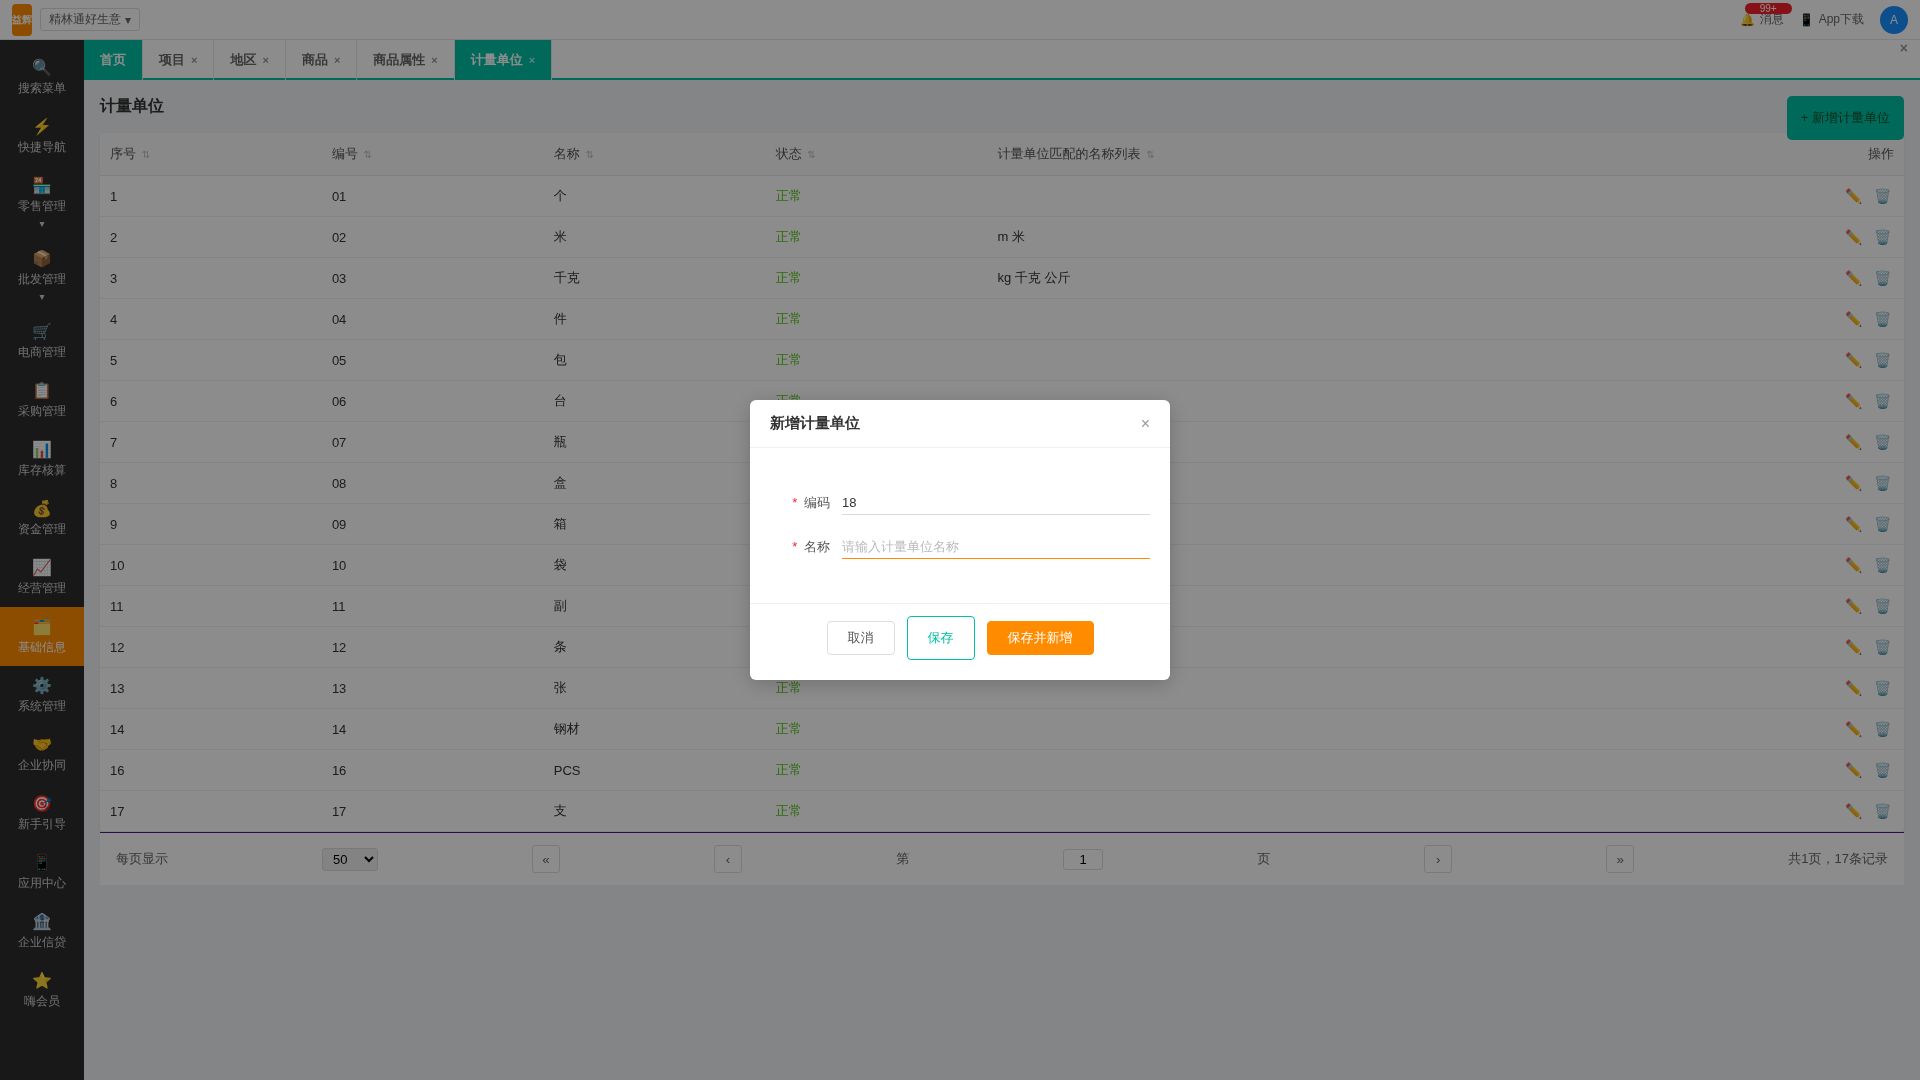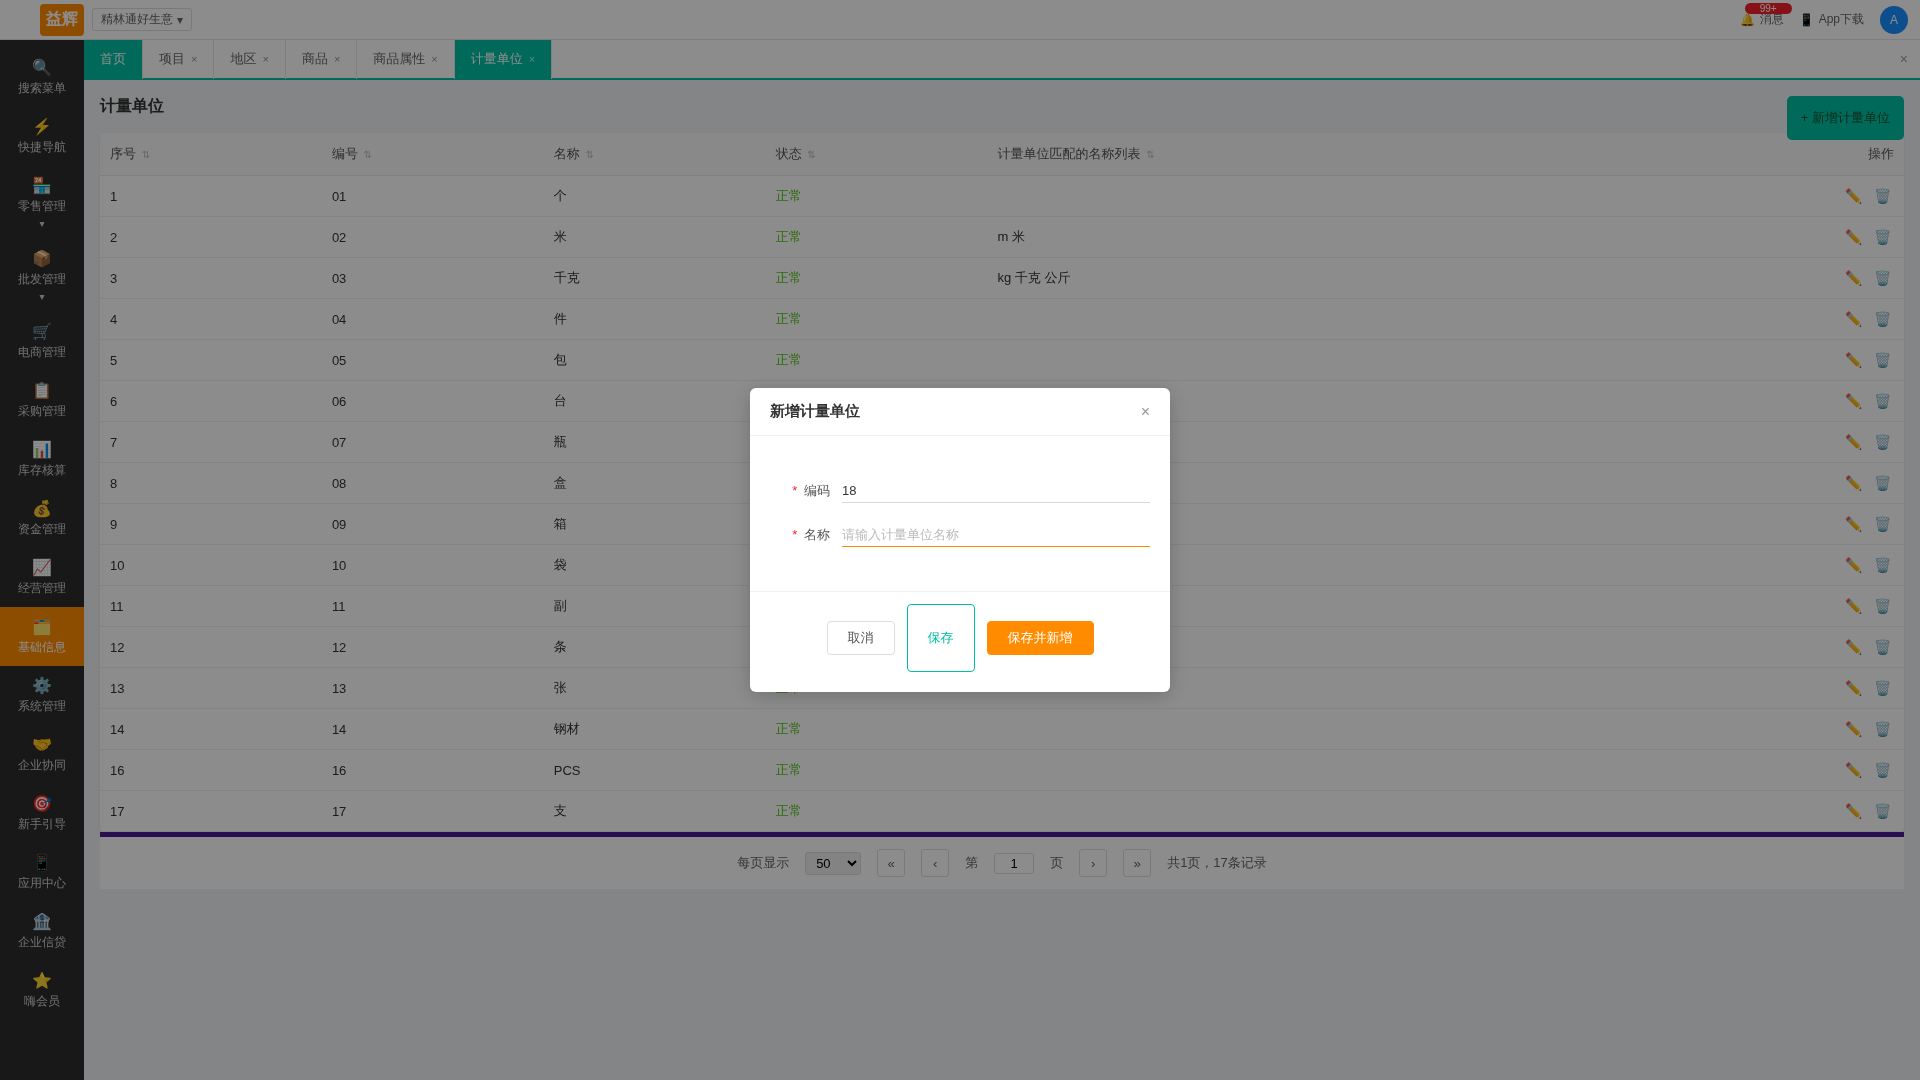--- a/index.html
+++ b/index.html
@@ -2,42 +2,42 @@
 <html><head>
   <meta charset="utf-8">
   <style>
     * { box-sizing: border-box; margin: 0; padding: 0; }
     body { font-family: "Microsoft YaHei", "PingFang SC", sans-serif; font-size: 13px; background: #f0f2f5; color: #333; height: 1080px; width: 1920px; overflow: hidden; display: flex; flex-direction: column; }
 
     
     .topbar { height: 40px; background: #fff; display: flex; align-items: center; padding: 0 12px; border-bottom: 1px solid #e8e8e8; justify-content: space-between; flex-shrink: 0; }
     .topbar-left { display: flex; align-items: center; gap: 8px; }
     .logo-area { display: flex; align-items: center; gap: 6px; }
-    .logo-icon { width: 44px; height: 32px; background: #ff8c00; border-radius: 4px; display: flex; align-items: center; justify-content: center; color: white; font-weight: bold; font-size: 16px; margin-left: 28px; }
+    .logo-icon { width: 20px; height: 32px; background: #ff8c00; border-radius: 4px; display: flex; align-items: center; justify-content: center; color: white; font-weight: bold; font-size: 10px; }
     .topbar-dropdown { display: flex; align-items: center; gap: 4px; cursor: pointer; color: #666; font-size: 12px; border: 1px solid #ddd; padding: 2px 8px; border-radius: 3px; }
     .topbar-right { display: flex; align-items: center; gap: 16px; }
     .notice-btn { display: flex; align-items: center; gap: 4px; font-size: 12px; color: #666; cursor: pointer; position: relative; }
     .badge { background: #f5222d; color: white; border-radius: 10px; padding: 0 15px; font-size: 10px; position: absolute; top: -8px; right: -8px; }
     .app-download { display: flex; align-items: center; gap: 4px; font-size: 12px; color: #666; cursor: pointer; }
     .avatar { width: 28px; height: 28px; border-radius: 50%; background: #1890ff; display: flex; align-items: center; justify-content: center; color: white; font-size: 12px; }
 
     
     .main-layout { display: flex; flex: 1; overflow: hidden; }
 
     
     .sidebar { width: 84px; background: #2d2d2d; display: flex; flex-direction: column; align-items: center; padding-top: 8px; flex-shrink: 0; }
     .sidebar-item { width: 100%; display: flex; flex-direction: column; align-items: center; padding: 10px 4px; cursor: pointer; color: #ccc; font-size: 12px; gap: 3px; }
     .sidebar-item.active { background: #ff8c00; color: #fff; }
     .sidebar-icon { font-size: 16px; }
 
     
     .content-area { flex: 1; display: flex; flex-direction: column; overflow: hidden; }
 
     
-    .tabbar { height: 40px; background: #fff; display: flex; align-items: center; padding: 0 0; border-bottom: 2px solid #00bfa5; flex-shrink: 0; }
+    .tabbar { height: 40px; background: #fff; display: flex; padding: 0 0; border-bottom: 2px solid #00bfa5; flex-shrink: 0; font-weight: bold; }
     .tab { height: 40px; display: flex; align-items: center; padding: 0 16px; cursor: pointer; font-size: 13px; color: #666; border-right: 1px solid #e8e8e8; gap: 6px; white-space: nowrap; }
     .tab.active { background: #00bfa5; color: #fff; }
     .tab .close-x { font-size: 11px; color: inherit; opacity: 0.7; }
     .tab-home { background: #00bfa5; color: #fff; }
     .tabbar-close { margin-left: auto; padding: 0 12px; color: #999; cursor: pointer; font-size: 14px; }
 
     
     .page-content { flex: 1; padding: 16px; overflow: auto; position: relative; }
 
     
@@ -51,21 +51,21 @@
     table { width: 100%; border-collapse: collapse; }
     thead tr { background: #fafafa; }
     th { padding: 12px 10px; text-align: left; font-weight: 500; color: #555; border-bottom: 1px solid #e8e8e8; font-size: 13px; }
     td { padding: 10px 10px; border-bottom: 1px solid #f0f0f0; font-size: 13px; color: #333; }
     .status-normal { color: #52c41a; }
     .action-btns { display: flex; gap: 8px; justify-content: flex-end; }
     .action-btn { background: none; border: none; cursor: pointer; color: #999; font-size: 14px; padding: 2px; }
     .sort-icon { font-size: 10px; color: #bbb; margin-left: 2px; }
 
     
-    .pagination { display: flex; align-items: center; justify-content: center; padding: 12px 16px; background: #fff; border-top: 5px solid #4c1d95; gap: 16px; font-size: 13px; color: #666; }
+    .pagination { display: flex; align-items: center; justify-content: space-between; padding: 12px 16px; background: #fff; border-top: 1px solid #4c1d95; gap: 16px; font-size: 13px; color: #666; }
     .page-select { border: 1px solid #ddd; border-radius: 3px; padding: 2px 6px; font-size: 13px; }
     .page-btn { border: 1px solid #ddd; background: #fff; width: 28px; height: 28px; border-radius: 3px; cursor: pointer; display: flex; align-items: center; justify-content: center; color: #666; }
     .page-input { border: 1px solid #ddd; border-radius: 3px; width: 40px; text-align: center; padding: 2px 4px; font-size: 13px; }
 
     
     .overlay { position: fixed; top: 0; left: 0; right: 0; bottom: 0; background: rgba(0,0,0,0.45); z-index: 100; display: flex; align-items: center; justify-content: center; }
 
     
     .modal { background: #fff; border-radius: 6px; width: 420px; box-shadow: 0 4px 20px rgba(0,0,0,0.2); overflow: hidden; }
     .modal-header { display: flex; align-items: center; justify-content: space-between; padding: 14px 20px; border-bottom: 1px solid #f0f0f0; }
@@ -73,21 +73,21 @@
     .modal-close { background: none; border: none; cursor: pointer; color: #999; font-size: 16px; }
     .modal-body { padding: 24px 20px; }
     .form-row { display: flex; align-items: center; margin-bottom: 20px; margin-top: 19px; }
     .form-label { width: 60px; text-align: right; font-size: 13px; color: #555; margin-right: 12px; flex-shrink: 0; }
     .required-star { color: #f5222d; margin-right: 3px; }
     .form-input { flex: 1; border: none; border-bottom: 1px solid #d9d9d9; outline: none; padding: 4px 0; font-size: 13px; color: #333; }
     .form-input.active-border { border-bottom: 1px solid #ff8c00; }
     .form-input::placeholder { color: #bbb; }
     .modal-footer { display: flex; align-items: center; justify-content: center; padding: 12px 20px 20px; gap: 12px; border-top: 1px solid #f0f0f0; }
     .btn-cancel { background: #fff; border: 1px solid #ddd; color: #555; padding: 7px 20px; border-radius: 4px; cursor: pointer; font-size: 13px; }
-    .btn-save { background: #fff; border: 1px solid #00bfa5; color: #00bfa5; padding: 24px 20px; border-radius: 4px; cursor: pointer; font-size: 13px; }
+    .btn-save { background: #fff; border: 1px solid #00bfa5; color: #00bfa5; padding: 12px 20px; border-radius: 4px; cursor: pointer; font-size: 13px; }
     .btn-save-new { background: #ff8c00; border: 1px solid #ff8c00; color: #fff; padding: 7px 20px; border-radius: 4px; cursor: pointer; font-size: 13px; }
   </style>
 </head>
 <body>
 
 <div class="topbar">
   <div class="topbar-left">
     <div class="logo-area">
       <div class="logo-icon">益辉</div>
     </div>

